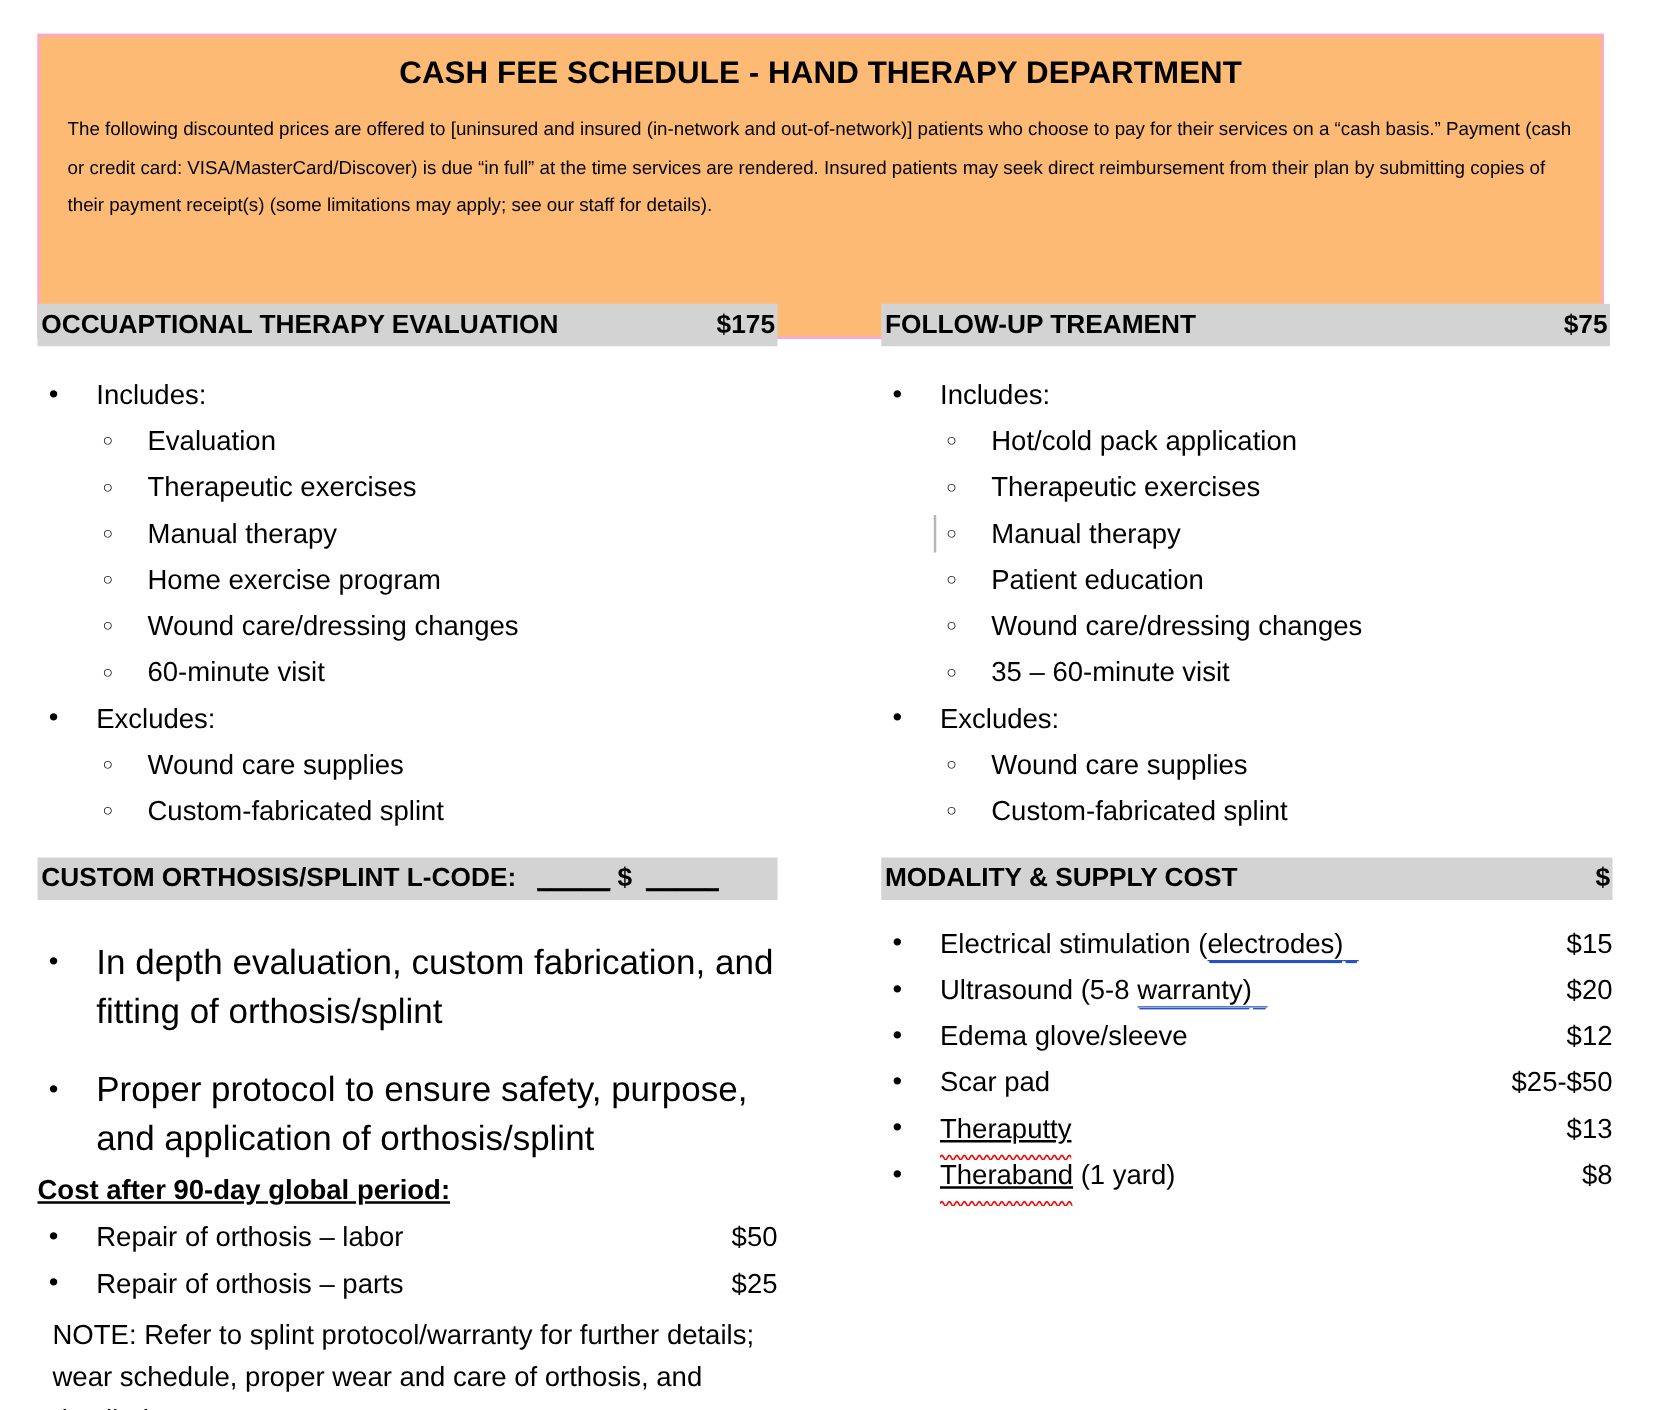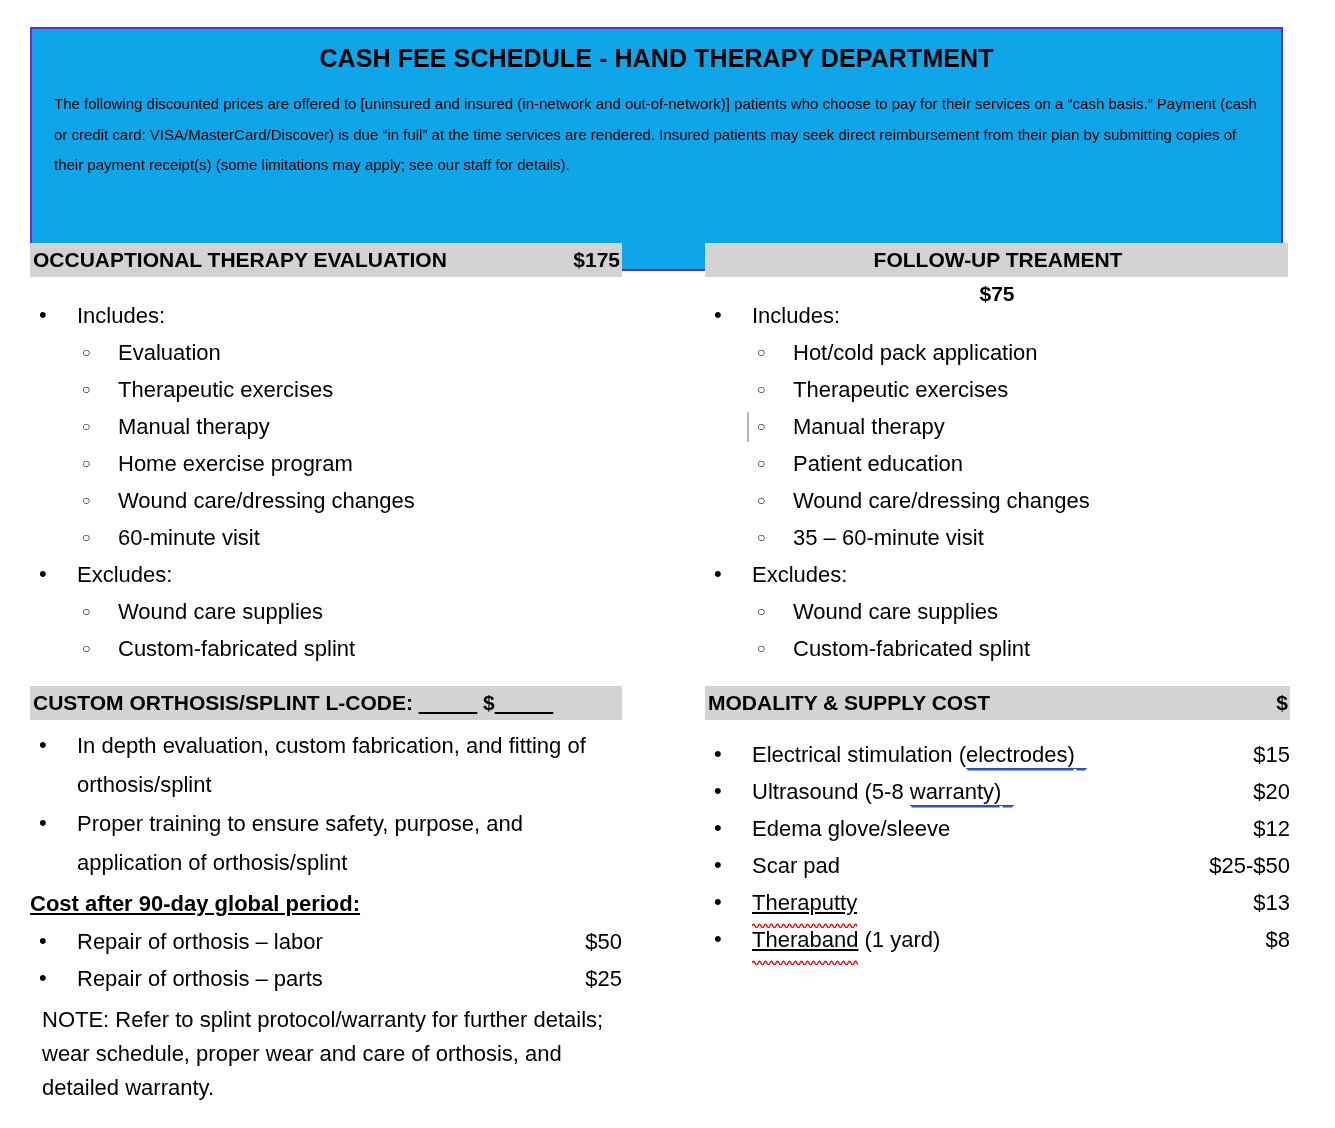--- a/index.html
+++ b/index.html
@@ -23,23 +23,23 @@
     height: 1128px;
   }
 
   
   .notice-box {
     position: absolute;
     left: 30px;
     top: 27px;
     width: 1253px;
     height: 244px;
-    border: 2px solid #6d28d9;
+    border: 2px solid #f9a8d4;
     box-sizing: border-box;
-    background: #0ea5e9;
+    background: #fdba74;
   }
   .notice-title {
     text-align: center;
     font-size: 25px;
     font-weight: bold;
     letter-spacing: 0.1px;
     margin-top: 15px;
   }
   .notice-body {
     font-size: 15px;
@@ -70,25 +70,26 @@
     padding-left: 3px;
     box-sizing: border-box;
   }
   .sec-head .sec-title { flex: 0 0 auto; }
   .sec-head .sec-spacer { flex: 1 1 auto; }
   .sec-head .sec-price { flex: 0 0 auto; padding-right: 2px; }
   .sec-head.inline-head { display: block; width: auto; }
   .sec-head.inline-head .blank {
     text-decoration: underline;
     letter-spacing: 0px;
+    margin-left: 11px;
   }
 
   
   .head-ot   { width: 592px; gap: 40px; }
-  .head-fu   { width: 583px; flex-direction: column; }
+  .head-fu   { width: 583px; }
   .head-cust { width: 590px; }
   .head-mod  { width: 585px; }
 
   
   ul.lvl1 {
     list-style: none;
     margin: 0;
     padding: 0;
   }
   .b1 {
@@ -137,23 +138,24 @@
     font-size: 22px;
     line-height: 37px;
   }
   .b1-row .lbl { flex: 0 0 auto; }
   .b1-row .gap { flex: 1 1 auto; }
   .b1-row .amt { flex: 0 0 auto; text-align: right; }
 
   
   .para-bullet {
     position: relative;
-    font-size: 22px;
+    font-size: 28px;
     line-height: 39px;
     padding-left: 47px;
+    margin-top: 24px;
   }
   .para-bullet::before {
     content: "\2022";
     position: absolute;
     left: 9px;
     top: -1px;
     font-size: 22px;
     line-height: 39px;
   }
   .cost-after {
@@ -238,21 +240,21 @@
 
     <div style="height:19px"></div>
 
     <div class="sec-head inline-head head-cust">
       <span>CUSTOM ORTHOSIS/SPLINT L-CODE:</span><span>&nbsp;</span><span class="blank">_____</span><span>&nbsp;</span><span>$</span><span class="blank">_____</span>
     </div>
 
     <div style="height:6px"></div>
 
     <div class="para-bullet">In depth evaluation, custom fabrication, and fitting of orthosis/splint</div>
-    <div class="para-bullet">Proper training to ensure safety, purpose, and application of orthosis/splint</div>
+    <div class="para-bullet">Proper protocol to ensure safety, purpose, and application of orthosis/splint</div>
 
     <div class="cost-after">Cost after 90-day global period:</div>
 
     <div class="b1-row">
       <span class="lbl">Repair of orthosis – labor</span>
       <span class="gap"></span>
       <span class="amt">$50</span>
     </div>
     <div class="b1-row">
       <span class="lbl">Repair of orthosis – parts</span>

